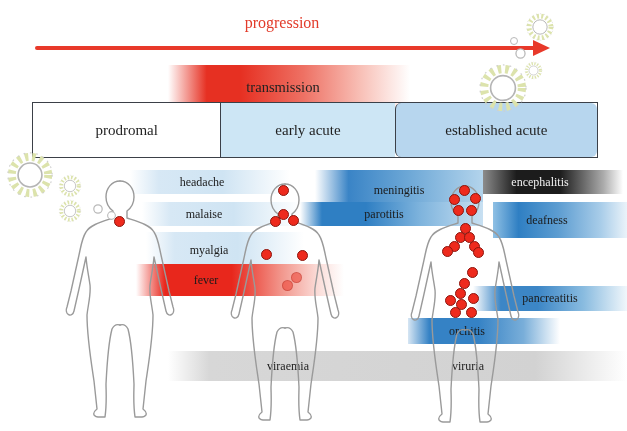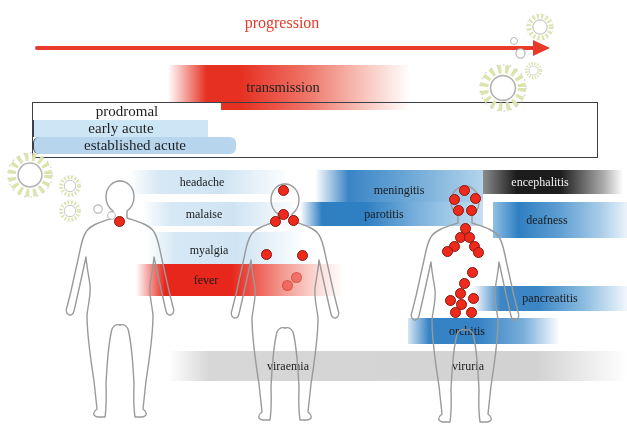--- a/index.html
+++ b/index.html
@@ -11,21 +11,21 @@
   
   .prog-label{top:14px;left:197px;width:170px;text-align:center;font-size:16px;color:#e23b2a;}
   .arrow-line{top:46px;left:35px;width:500px;height:4px;background:#e8392a;border-radius:2px;}
   .arrow-head{top:40px;left:533px;width:0;height:0;border-top:8px solid transparent;border-bottom:8px solid transparent;border-left:17px solid #e8392a;}
   
   .transmission{top:65px;left:168px;width:242px;height:45px;
     background:linear-gradient(90deg, rgba(230,48,34,0) 0%, #e63022 16%, #e63022 30%, #ee7164 56%, #f8c1b8 80%, rgba(255,255,255,0) 100%);
     display:flex;align-items:center;justify-content:center;font-size:14.5px;color:#222;}
   .transmission span{padding-right:12px;}
   
-  .stagebar{top:102px;left:32px;width:566px;height:56px;display:flex;border:1.6px solid #3b4048;box-sizing:border-box;flex-direction:column;}
+  .stagebar{top:102px;left:32px;width:566px;height:56px;display:flex;border:1.6px solid #3b4048;box-sizing:border-box;}
   .stage{display:flex;align-items:center;justify-content:center;font-size:15px;color:#1f1f1f;box-sizing:border-box;}
   .stage+.stage{border-left:1.6px solid #3b4048;}
   
   .band{position:absolute;display:flex;align-items:center;justify-content:center;font-size:12px;color:#1b1b1b;}
   .band-headache{top:170px;left:130px;width:160px;height:24px;background:linear-gradient(90deg, rgba(215,232,245,0) 0%, #d7e8f5 18%, #cfe4f3 58%, rgba(215,232,245,0) 100%);}
   .band-headache span{padding-right:16px;}
   .band-meningitis{top:170px;left:315px;width:168px;height:40px;background:linear-gradient(90deg, rgba(58,132,198,0) 0%, #3a84c6 20%, #6ca7d6 55%, #b3d4ec 100%);}
   .band-encephalitis{top:170px;left:483px;width:140px;height:24px;color:#f2f2f2;
     background:linear-gradient(90deg, #8c8c8c 0%, #1c1c1c 24%, #1c1c1c 55%, #ababab 86%, rgba(171,171,171,0) 100%);}
   .band-encephalitis span{padding-right:26px;}

